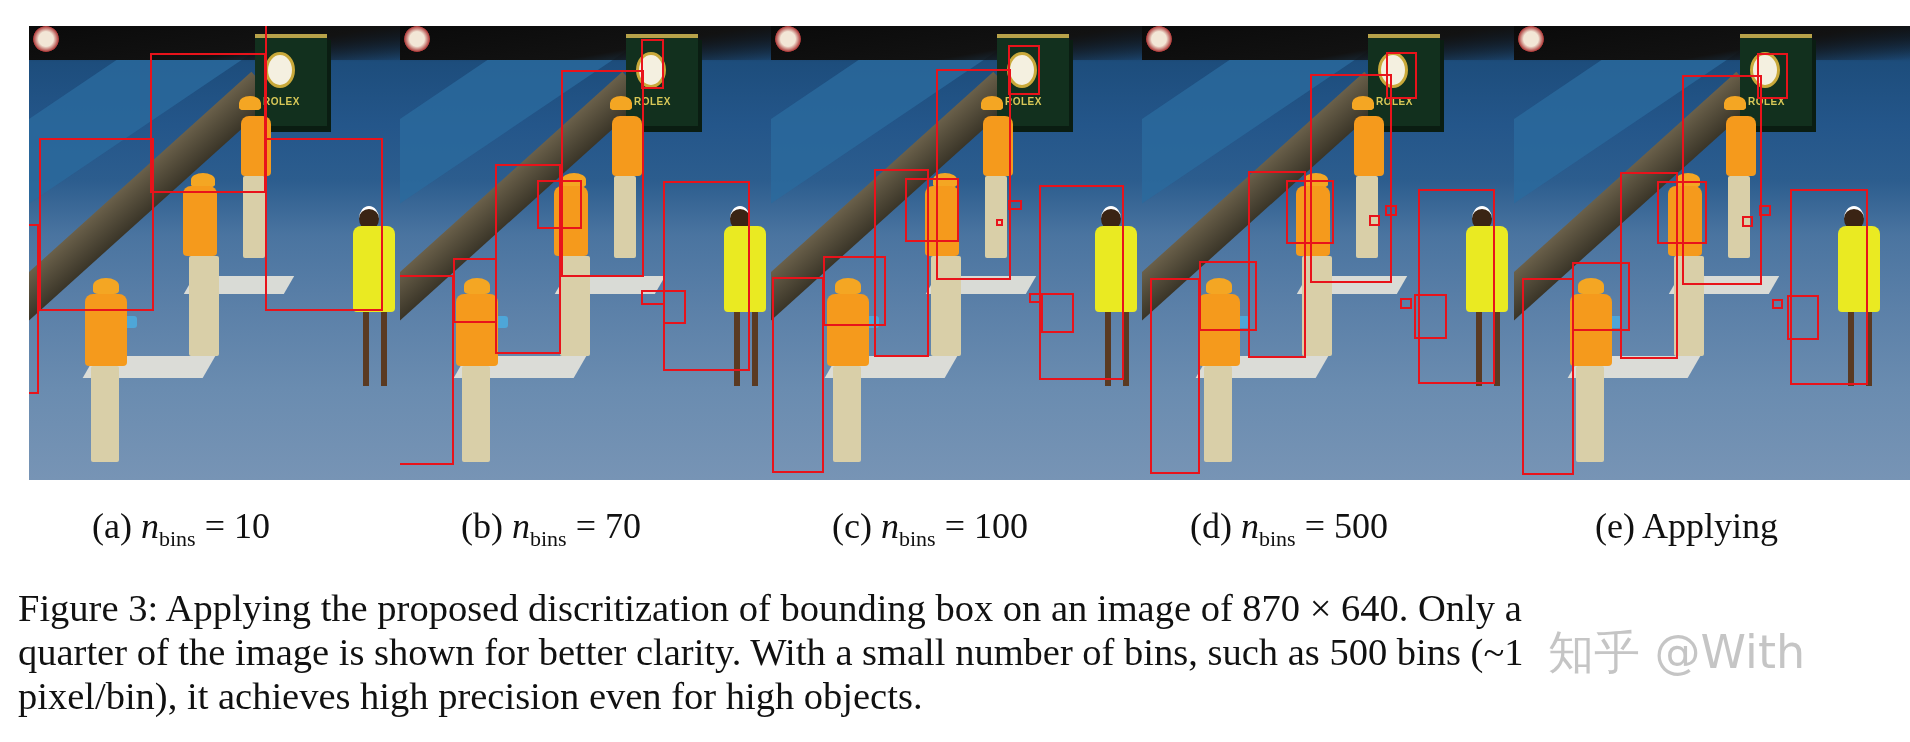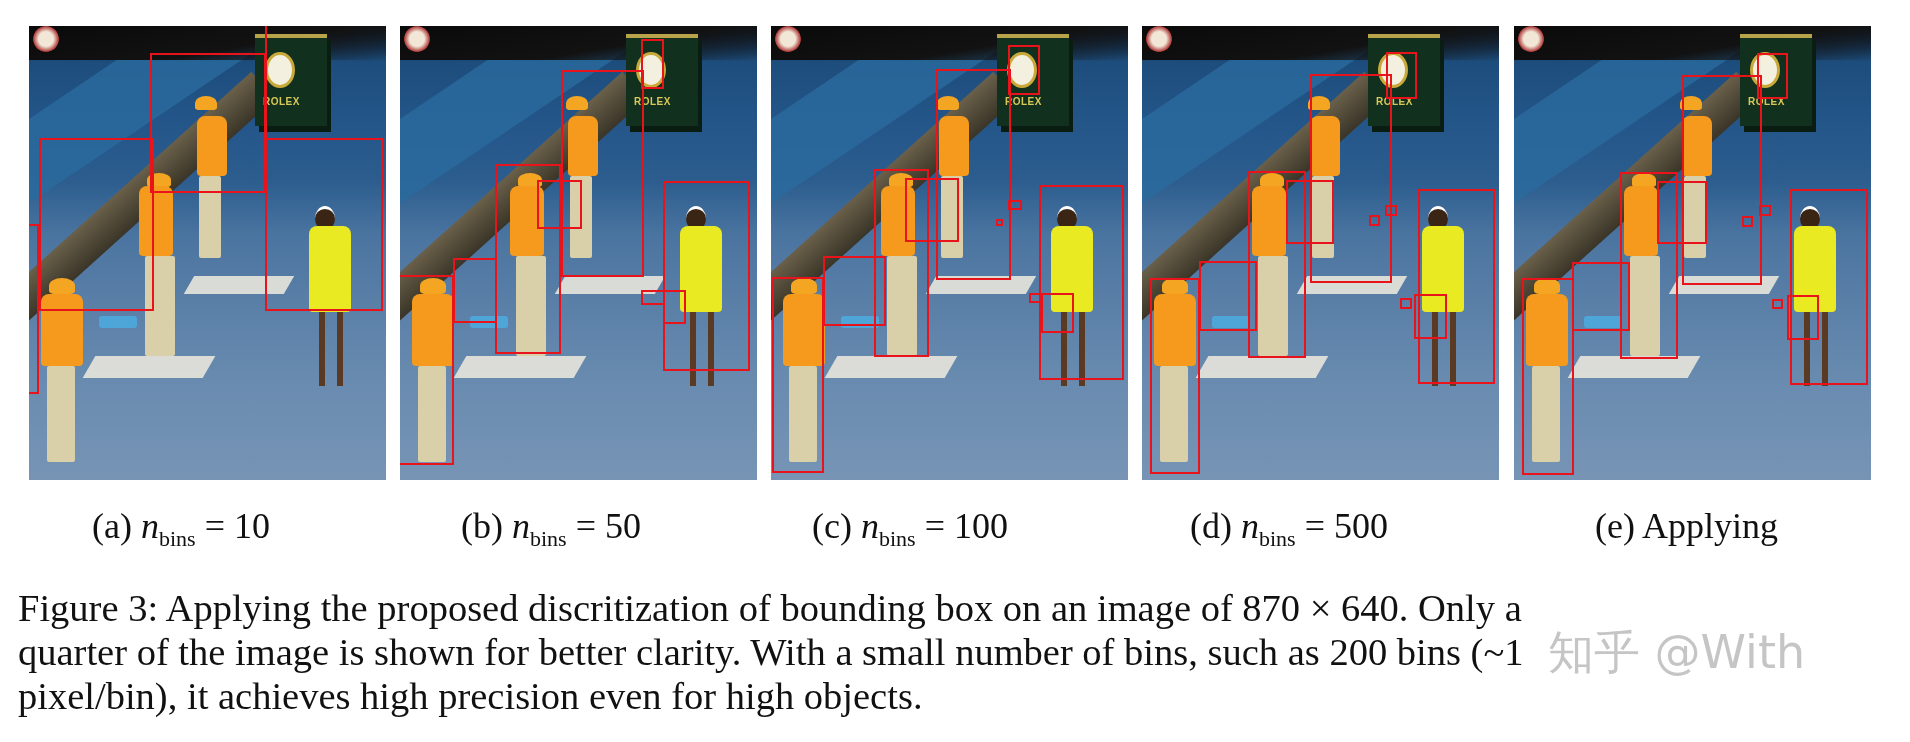--- a/index.html
+++ b/index.html
@@ -1,20 +1,20 @@
 <!DOCTYPE html>
 <html><head>
   <meta charset="utf-8">
   <style>
     html, body { margin: 0; padding: 0; background: #ffffff; }
     body { width: 1910px; height: 742px; position: relative; overflow: hidden;
            font-family: "Liberation Serif", "DejaVu Serif", serif; color: #111; }
     .figure-row { position: absolute; left: 0; top: 26px; width: 1910px; height: 454px; }
     .panel { position: absolute; top: 0; width: 357px; height: 454px; overflow: hidden;
-             background: linear-gradient(180deg, #0d1a2a 0%, #1d4d7c 8%, #24568a 22%, #2c5d8e 34%, #4a74a0 46%, #5b80a8 62%, #6a8cb0 80%, #7794b5 100%); }
+             background: linear-gradient(180deg, #0d1a2a 0%, #1d4d7c 8%, #24568a 22%, #2c5d8e 34%, #4a74a0 46%, #5b80a8 62%, #6a8cb0 80%, #7794b5 100%); padding-left: 44px; }
     .panel .wall { position: absolute; left: -40px; top: 120px; width: 520px; height: 70px;
                    background: #2a6a9e; transform: rotate(-34deg); transform-origin: left top; opacity: 0.8; }
     .panel .barrier { position: absolute; left: -60px; top: 300px; width: 380px; height: 36px;
                       background: linear-gradient(180deg,#6a604a,#3a3528); transform: rotate(-42deg); transform-origin: left top; }
     .panel .topband { position: absolute; left: 0; top: 0; width: 100%; height: 34px;
                       background: linear-gradient(170deg, #0a0a0a 0%, #121212 60%, transparent 100%); }
     .panel .logo { position: absolute; left: 4px; top: 0; width: 26px; height: 26px; border-radius: 50%;
                    background: radial-gradient(circle, #f2e6d6 40%, #a33 70%, transparent 72%); }
     .clockboard { position: absolute; left: 226px; top: 8px; width: 72px; height: 88px; background: #12301e;
                   border-top: 4px solid #b8a24a; box-shadow: 4px 6px 0 #0a1d12; }
@@ -267,34 +267,34 @@
     <div class="bbox" style="left:273px;top:269px;width:32px;height:45px;"></div>
   </div>
 </div>
 
 <div class="subcaption" style="left:92px;">
   <span>(a)</span>
   <span class="math-n">n</span><sub>bins</sub><span> = 10</span>
 </div>
 <div class="subcaption" style="left:461px;">
   <span>(b)</span>
-  <span class="math-n">n</span><sub>bins</sub><span> = 50</span>
-</div>
-<div class="subcaption" style="left:812px;text-align:center;">
+  <span class="math-n">n</span><sub>bins</sub><span> = 70</span>
+</div>
+<div class="subcaption" style="left:832px;text-align:center;">
   <span>(c)</span>
   <span class="math-n">n</span><sub>bins</sub><span> = 100</span>
 </div>
 <div class="subcaption" style="left:1190px;">
   <span>(d)</span>
   <span class="math-n">n</span><sub>bins</sub><span> = 500</span>
 </div>
 <div class="subcaption" style="left:1595px;">
   <span>(e)</span>
   <span>Applying</span>
 </div>
 
 <div class="caption">
   <span class="line">Figure 3:  Applying the proposed discritization of bounding box on an image of 870 × 640. Only a</span>
-  <span class="line">quarter of the image is shown for better clarity. With a small number of bins, such as 200 bins (~1</span>
+  <span class="line">quarter of the image is shown for better clarity. With a small number of bins, such as 500 bins (~1</span>
   <span class="line">pixel/bin), it achieves high precision even for high objects.</span>
 </div>
 
 <div class="watermark">知乎 @With</div>
 
 </body></html>

